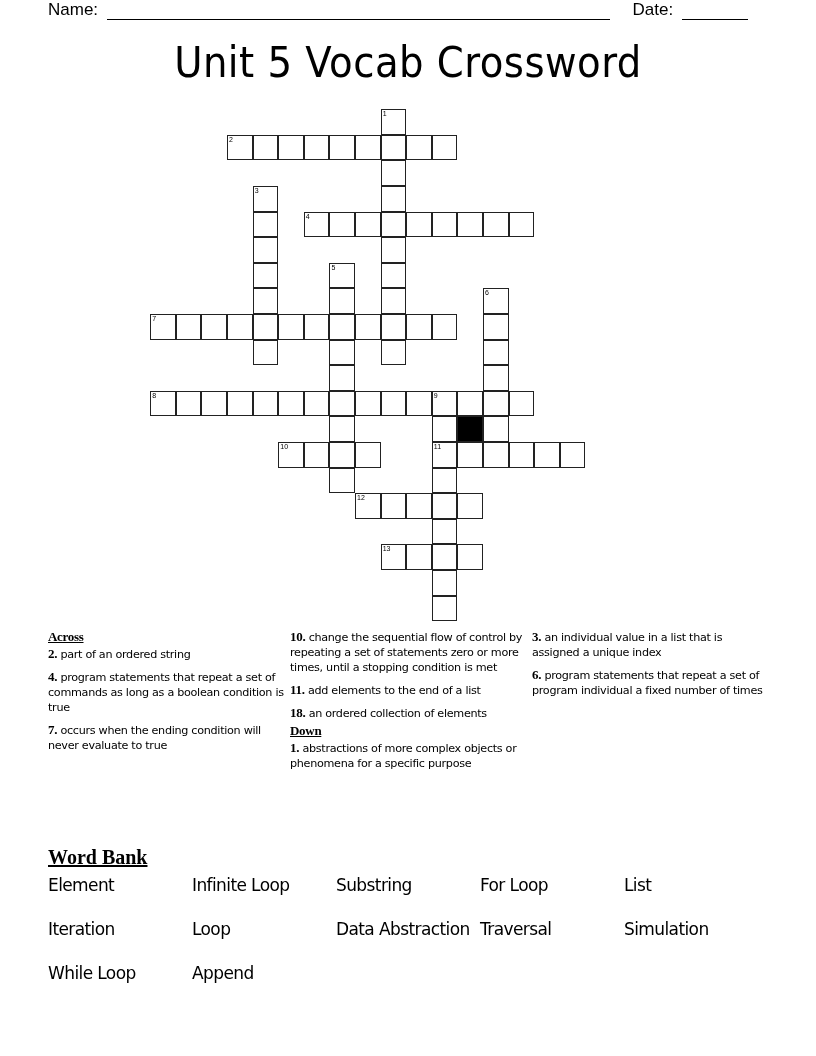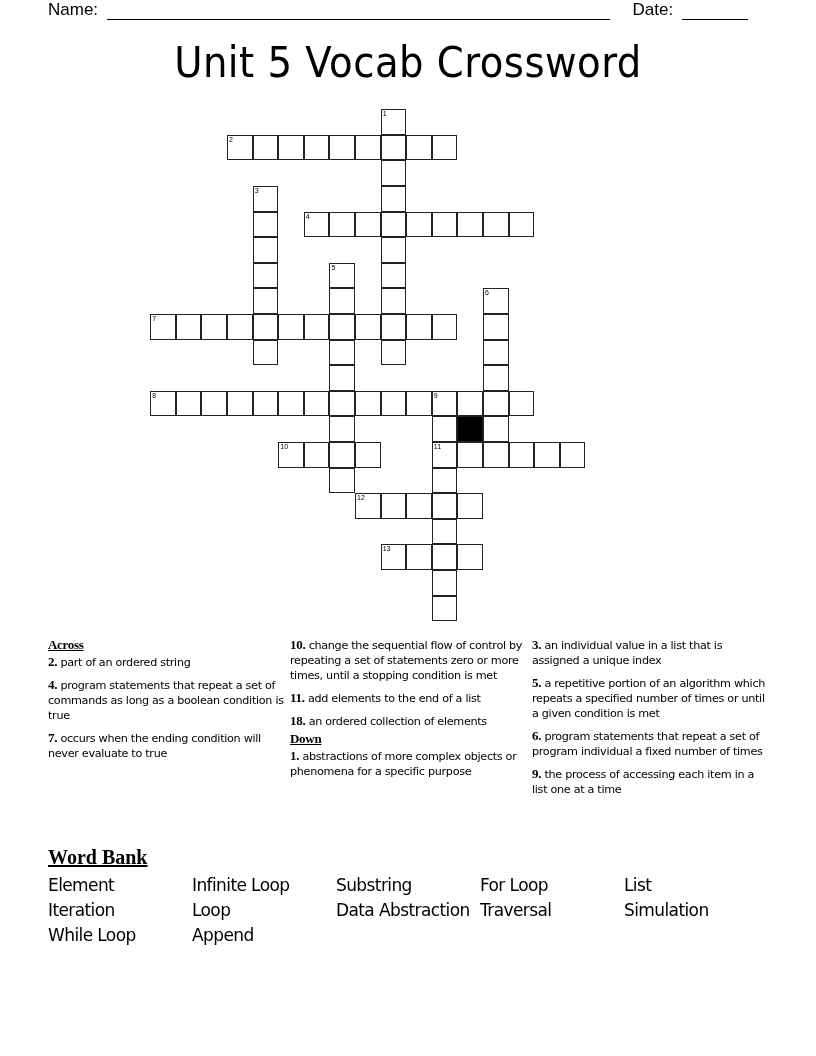--- a/index.html
+++ b/index.html
@@ -5,26 +5,26 @@
   html, body { margin: 0; padding: 0; background: #ffffff; }
   body { width: 816px; height: 1056px; position: relative; overflow: hidden; color: #000; }
   .hdr { position: absolute; top: 0; left: 48px; font-family: "Liberation Sans", sans-serif; font-size: 17px; line-height: 20px; }
   .hdr .line { display: inline-block; border-bottom: 1px solid #000; vertical-align: bottom; height: 16px; }
   .title { position: absolute; top: 38px; left: 0; width: 816px; text-align: center; font-family: "DejaVu Sans", sans-serif; font-size: 42px; font-weight: normal; letter-spacing: 0.5px; transform: scaleX(0.92); }
   .grid { position: absolute; left: 151px; top: 110px; width: 440px; height: 516px; }
   .cell { position: absolute; width: 25.6px; height: 25.6px; box-sizing: border-box; border: 1.5px solid #222; background: #fff; margin-left: -0.75px; margin-top: -0.75px; }
   .cell.black { background: #000; }
   .cell .num { position: absolute; left: 1px; top: 0px; font-family: "Liberation Sans", sans-serif; font-size: 7px; line-height: 8px; }
   .clues { position: absolute; top: 629px; font-family: "DejaVu Sans", sans-serif; font-size: 11.2px; line-height: 15px; letter-spacing: -0.3px; }
-  .clues .col { position: absolute; top: 8px; width: 236px; }
+  .clues .col { position: absolute; top: 0; width: 236px; }
   .clue { margin: 0 0 7px 0; }
   .clue .n { font-family: "Liberation Serif", serif; font-weight: bold; font-size: 13px; }
   .sec { font-family: "Liberation Serif", serif; font-weight: bold; font-size: 13px; text-decoration: underline; margin-bottom: 2px; }
   .wb-title { position: absolute; left: 48px; top: 846px; font-family: "Liberation Serif", serif; font-weight: bold; font-size: 20px; text-decoration: underline; }
-  .wb { position: absolute; left: 48px; top: 873px; width: 720px; display: grid; grid-template-columns: 144px 144px 144px 144px 144px; row-gap: 1px; font-family: "DejaVu Sans", sans-serif; font-size: 17px; line-height: 24px; letter-spacing: -0.6px; }
+  .wb { position: absolute; left: 48px; top: 873px; width: 720px; display: grid; grid-template-columns: 144px 144px 144px 144px 144px; row-gap: 20px; font-family: "DejaVu Sans", sans-serif; font-size: 17px; line-height: 24px; letter-spacing: -0.6px; }
 </style>
 </head>
 <body>
 
 <div class="hdr">
   <span>Name:</span>
   <span class="line" style="width:503px;margin-left:4px;"></span>
   <span style="margin-left:18px;">Date:</span>
   <span class="line" style="width:66px;margin-left:4px;"></span>
 </div>
@@ -163,23 +163,21 @@
   </div>
   <div class="col" style="left:290px;">
     <div class="clue"><span class="n">10.</span> <span>change the sequential flow of control by repeating a set of statements zero or more times, until a stopping condition is met</span></div>
     <div class="clue"><span class="n">11.</span> <span>add elements to the end of a list</span></div>
     <div class="clue" style="margin-bottom:2px;"><span class="n">18.</span> <span>an ordered collection of elements</span></div>
     <div class="sec">Down</div>
     <div class="clue"><span class="n">1.</span> <span>abstractions of more complex objects or phenomena for a specific purpose</span></div>
   </div>
   <div class="col" style="left:532px;">
     <div class="clue"><span class="n">3.</span> <span>an individual value in a list that is assigned a unique index</span></div>
-    <div class="clue"><span class="n">5.</span> <span>a repetitive portion of an algorithm which repeats a specified number of times or until a given condition is met</span></div>
     <div class="clue"><span class="n">6.</span> <span>program statements that repeat a set of program individual a fixed number of times</span></div>
-    <div class="clue"><span class="n">9.</span> <span>the process of accessing each item in a list one at a time</span></div>
   </div>
 </div>
 
 <div class="wb-title">Word Bank</div>
 <div class="wb" id="wordbank">
     <div>Element</div>
     <div>Infinite Loop</div>
     <div>Substring</div>
     <div>For Loop</div>
     <div>List</div>

